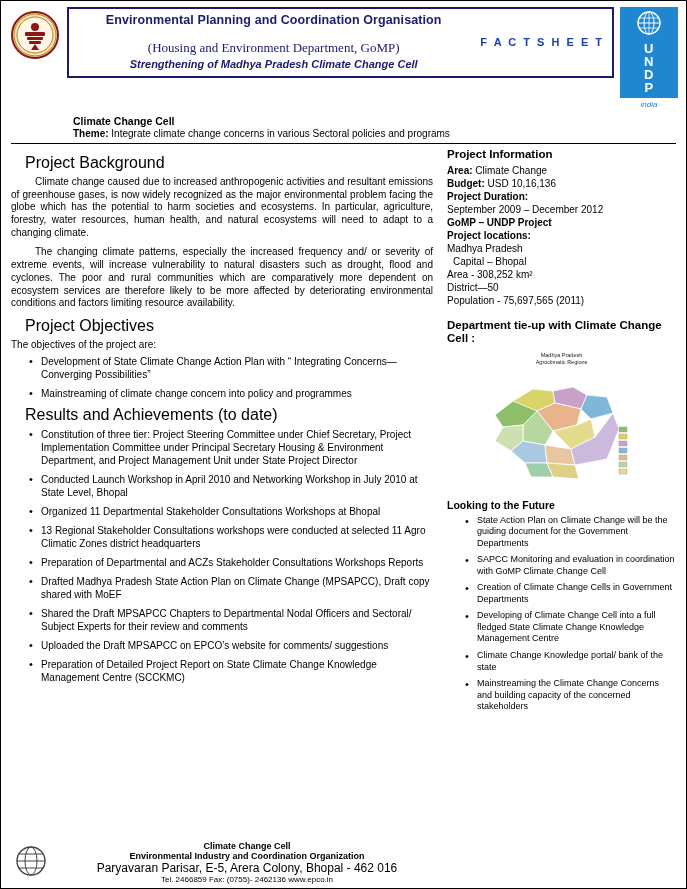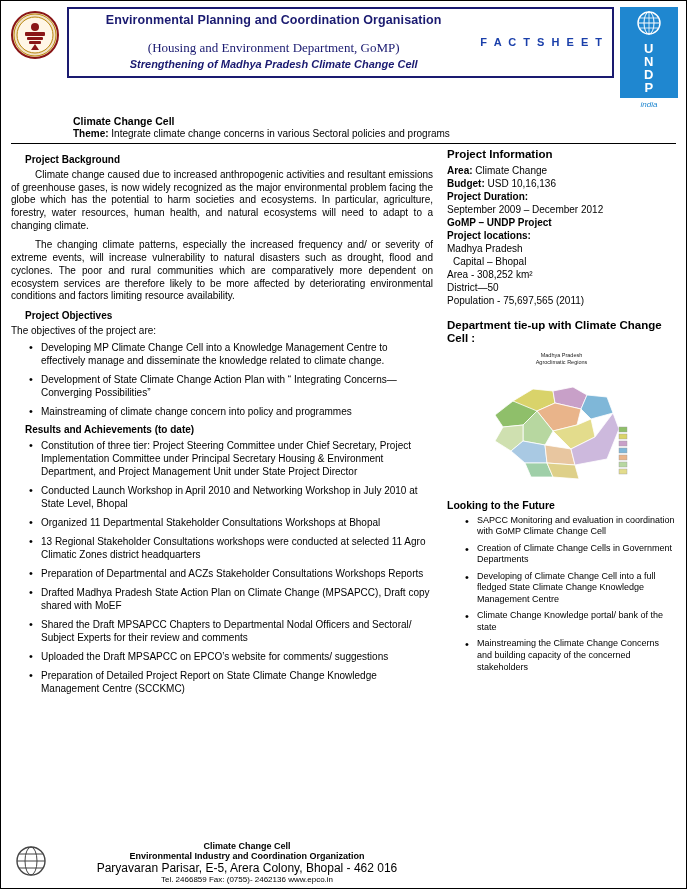--- a/index.html
+++ b/index.html
@@ -92,21 +92,21 @@
     width:432px;flex:0 0 432px;
     padding-right:10px;
     box-sizing:border-box;
   }
   .right-col{
     flex:1 1 auto;
     padding-left:4px;
     box-sizing:border-box;
   }
   h2.sec{
-    font-size:10px;font-weight:bold;
+    font-size:16px;font-weight:normal;
     margin:6px 0 4px 0;
   }
   .left-col h2.sec{margin-left:14px;}
   p.para{
     font-size:10px;line-height:1.27;
     text-align:justify;
     margin:0 0 7px 0;
     text-indent:24px;
   }
   ul{
@@ -231,21 +231,20 @@
 
     <div class="left-col">
 
       <h2 class="sec">Project Background</h2>
       <p class="para">Climate change caused due to increased anthropogenic activities and resultant emissions of greenhouse gases, is now widely recognized as the major environmental problem facing the globe which has the potential to harm societies and ecosystems. In particular, agriculture, forestry, water resources, human health, and natural ecosystems will need to adapt to a changing climate.</p>
       <p class="para">The changing climate patterns, especially the increased frequency and/ or severity of extreme events, will increase vulnerability to natural disasters such as drought, flood and cyclones. The poor and rural communities which are comparatively more dependent on ecosystem services are therefore likely to be more affected by deteriorating environmental conditions and factors limiting resource availability.</p>
 
       <h2 class="sec">Project Objectives</h2>
       <div class="obj-intro">The objectives of the project are:</div>
       <ul>
-        <li>Developing MP Climate Change Cell into a Knowledge Management Centre to effectively manage and disseminate the knowledge related to climate change.</li>
         <li>Development of State Climate Change Action Plan with “ Integrating Concerns—Converging Possibilities”</li>
         <li>Mainstreaming of climate change concern into policy and programmes</li>
       </ul>
 
       <h2 class="sec">Results and Achievements (to date)</h2>
       <ul>
         <li>Constitution of three tier: Project Steering Committee under Chief Secretary, Project Implementation Committee under Principal Secretary Housing &amp; Environment Department, and Project Management Unit under State Project Director</li>
         <li>Conducted Launch Workshop in April 2010 and Networking Workshop in July 2010 at State Level, Bhopal</li>
         <li>Organized 11 Departmental Stakeholder Consultations Workshops at Bhopal</li>
         <li>13 Regional Stakeholder Consultations workshops were conducted at selected 11 Agro Climatic Zones district headquarters</li>
@@ -313,20 +312,21 @@
             <rect x="152" y="88" width="8" height="5" fill="#e9b48a" stroke="#999" stroke-width="0.4"></rect>
             <rect x="152" y="95" width="8" height="5" fill="#b7d7a0" stroke="#999" stroke-width="0.4"></rect>
             <rect x="152" y="102" width="8" height="5" fill="#e3dc8c" stroke="#999" stroke-width="0.4"></rect>
           </g>
         </svg>
       </div>
 
       <div class="future">
         <h3>Looking to the Future</h3>
         <ul>
+          <li>State Action Plan on Climate Change will be the guiding document for the Government Departments</li>
           <li>SAPCC Monitoring and evaluation in coordination with GoMP Climate Change Cell</li>
           <li>Creation of Climate Change Cells in Government Departments</li>
           <li>Developing of Climate Change Cell into a full fledged State Climate Change Knowledge Management Centre</li>
           <li>Climate Change Knowledge portal/ bank of the state</li>
           <li>Mainstreaming the Climate Change Concerns and building capacity of the concerned stakeholders</li>
         </ul>
       </div>
     </div>
   </div>
 

